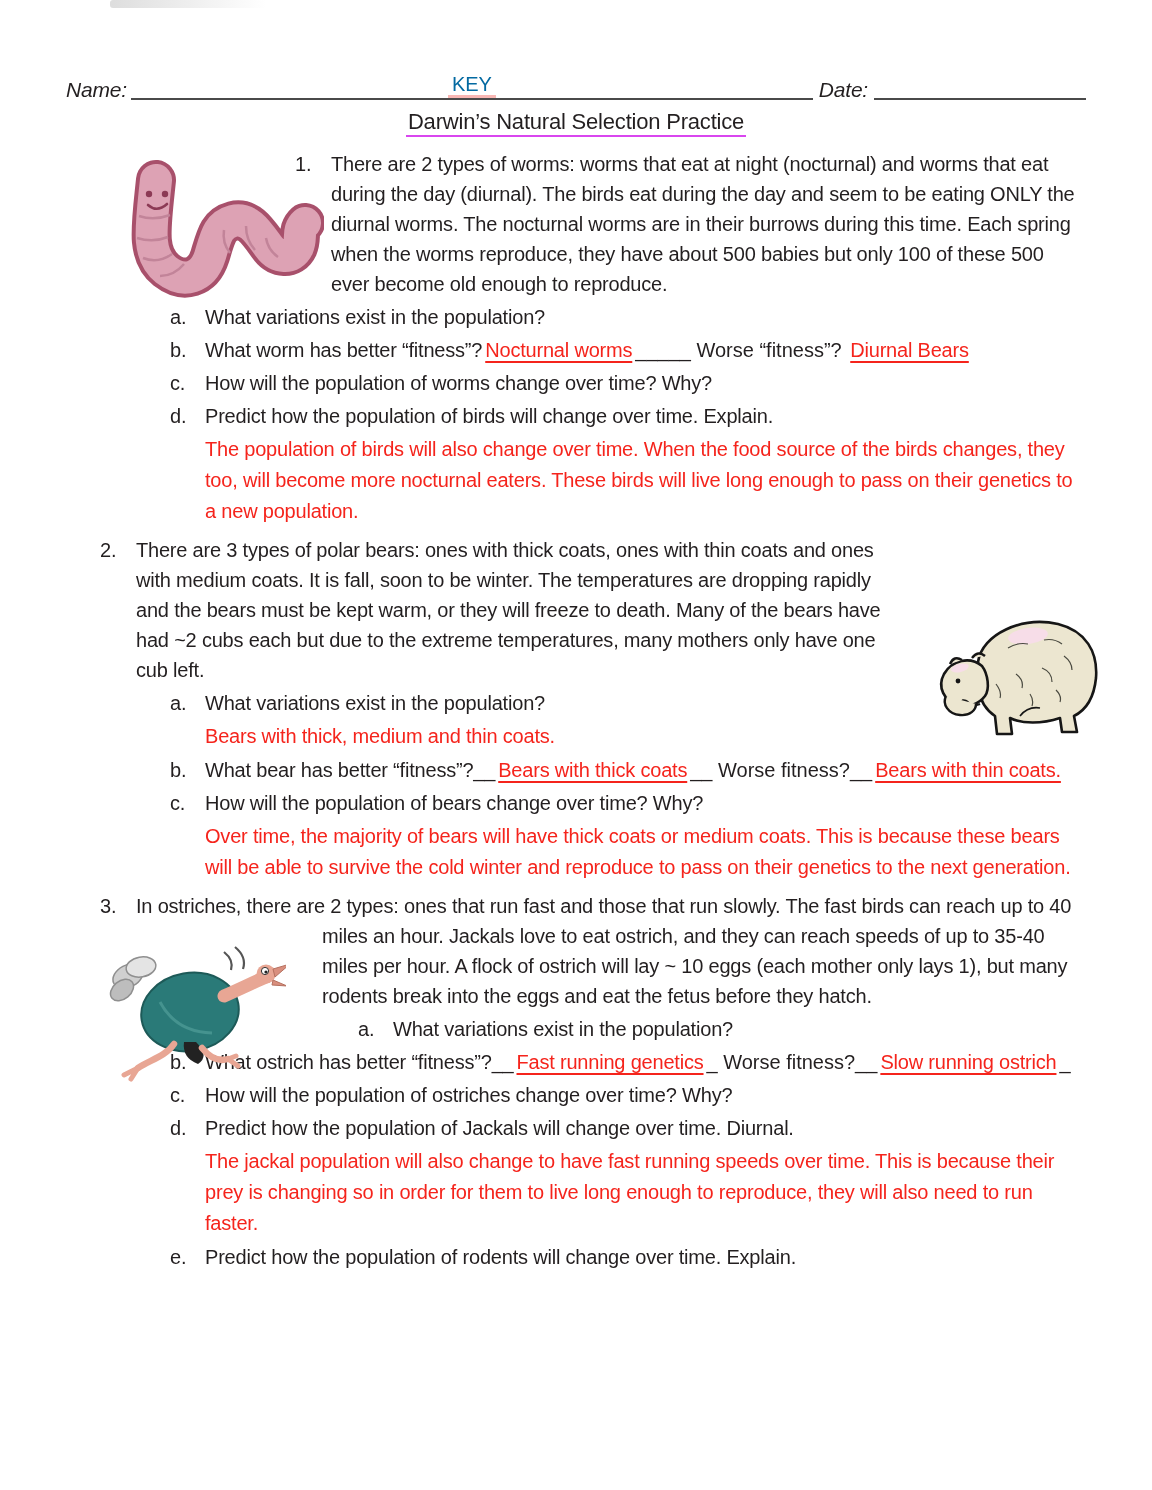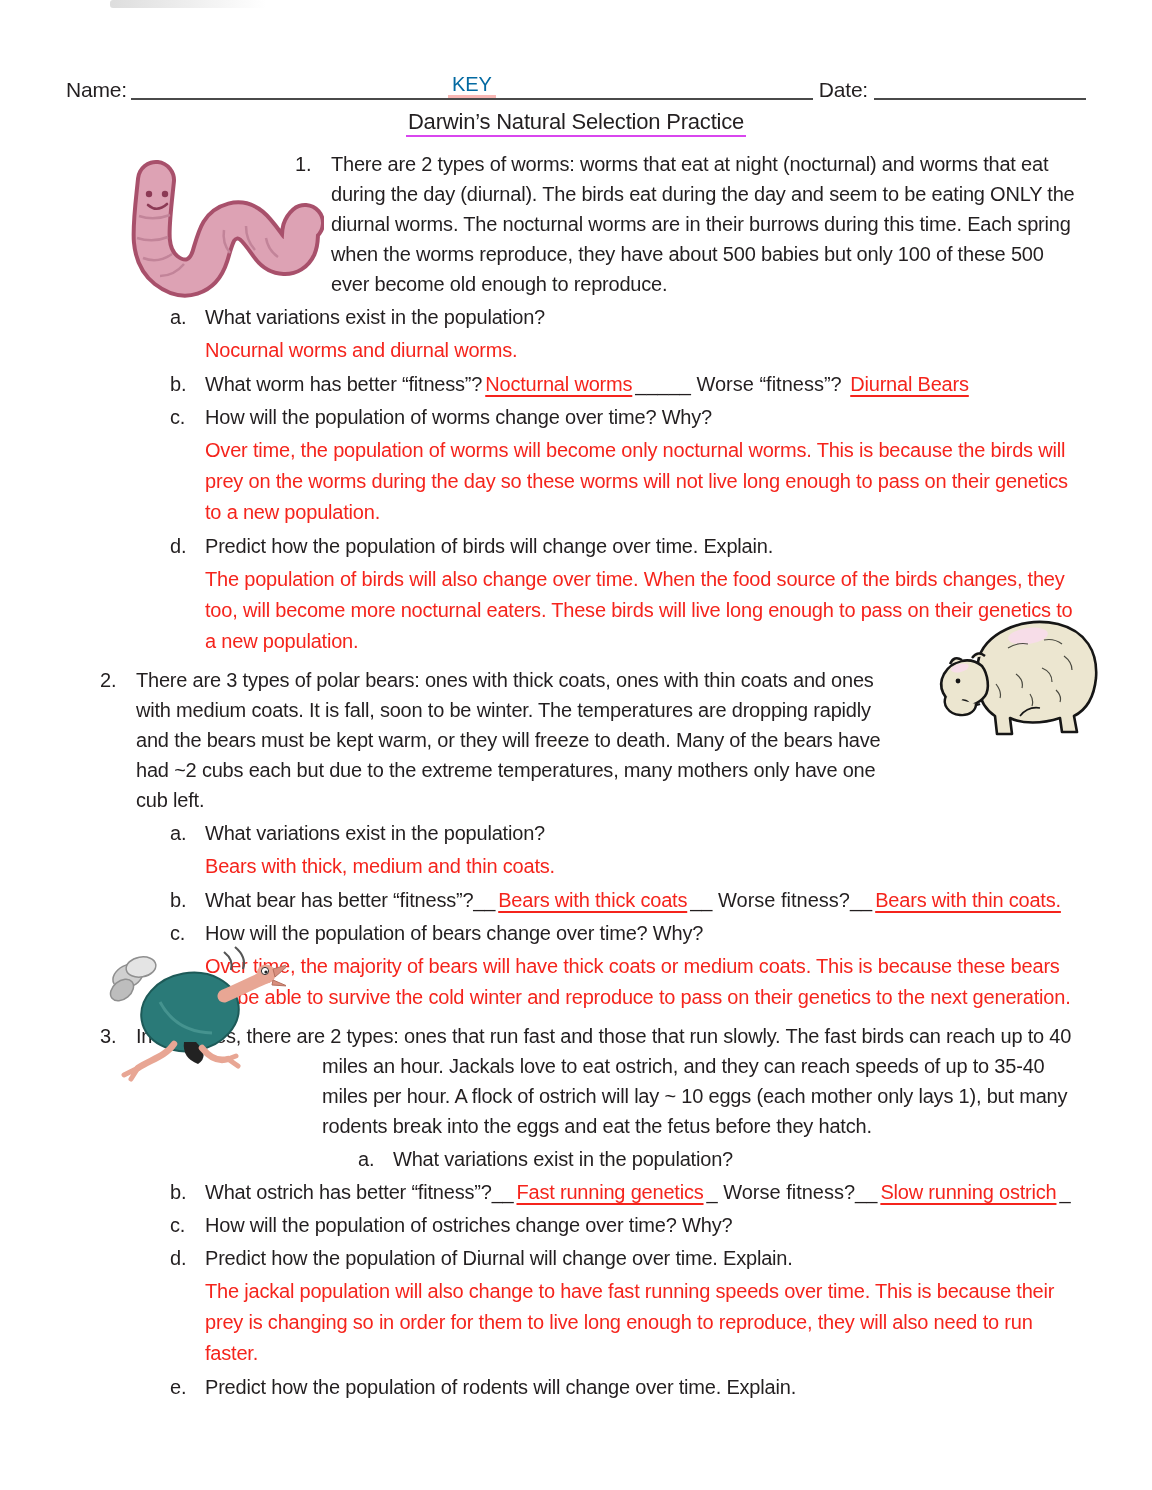--- a/index.html
+++ b/index.html
@@ -11,21 +11,21 @@
     color:#231f20;
     overflow:hidden;
     letter-spacing:-0.2px;
   }
   
   .header-row{
     display:flex;align-items:flex-end;
     margin:72px 66px 0 66px;
     font-size:21px;
   }
-  .hlabel{flex:none;padding-right:2px;}
+  .hlabel{flex:none;padding-right:2px;font-style:italic;}
   .name-line{
     flex:1;border-bottom:2.5px solid #4a4a4a;
     text-align:center;margin:0 6px 2px 2px;height:26px;
   }
   .key{
     color:#0369a1;font-size:20px;
     border-bottom:3px solid #f9b7b4;
     padding:0 4px;
   }
   .date-line{
@@ -150,32 +150,30 @@
 
   <div class="qrow q1">
     <span class="qnum">1.</span>
     <span class="qtext">There are 2 types of worms: worms that eat at night (nocturnal) and worms that eat during the day (diurnal).  The birds eat during the day and seem to be eating ONLY the diurnal worms.  The nocturnal worms are in their burrows during this time. Each spring when the worms reproduce, they have about 500 babies but only 100 of these 500 ever become old enough to reproduce.</span>
   </div>
 
   <div class="sub">
     <span class="slabel">a.</span>
     <span class="stext">What variations exist in the population?</span>
   </div>
-  <div class="answer">Nocurnal worms and diurnal worms.</div>
 
   <div class="sub">
     <span class="slabel">b.</span>
     <span class="stext"><span>What worm has better “fitness”?</span><span class="blank">Nocturnal worms</span><span class="usc">_____ Worse “fitness”?  </span><span class="blank">Diurnal Bears</span><span class="usc"></span></span>
   </div>
 
   <div class="sub">
     <span class="slabel">c.</span>
     <span class="stext">How will the population of worms change over time?  Why?</span>
   </div>
-  <div class="answer">Over time, the population of worms will become only nocturnal worms.  This is because the birds will prey on the worms during the day so these worms will not live long enough to pass on their genetics to a new population.</div>
 
   <div class="sub">
     <span class="slabel">d.</span>
     <span class="stext">Predict how the population of birds will change over time.  Explain.</span>
   </div>
   <div class="answer">The population of birds will also change over time.  When the food source of the birds changes, they too, will become more nocturnal eaters.  These birds will live long enough to pass on their genetics to a new population.</div>
 
   <div class="qrow q23 q2">
     <span class="qnum">2.</span>
     <span class="qtext">There are 3 types of polar bears: ones with thick coats, ones with thin coats and ones with medium coats.  It is fall, soon to be winter.  The temperatures are dropping rapidly and the bears must be kept warm, or they will freeze to death.  Many of the bears have had ~2 cubs each but due to the extreme temperatures, many mothers only have one cub left.</span>
@@ -214,21 +212,21 @@
     <span class="stext"><span>What ostrich has better “fitness”?__</span><span class="blank">Fast running genetics</span><span class="usc">_ Worse fitness?__</span><span class="blank">Slow running ostrich</span><span class="usc">_</span></span>
   </div>
 
   <div class="sub">
     <span class="slabel">c.</span>
     <span class="stext">How will the population of ostriches change over time?  Why?</span>
   </div>
 
   <div class="sub">
     <span class="slabel">d.</span>
-    <span class="stext">Predict how the population of Diurnal will change over time.  Explain.</span>
+    <span class="stext">Predict how the population of Jackals will change over time.  Diurnal.</span>
   </div>
   <div class="answer">The jackal population will also change to have fast running speeds over time.  This is because their prey is changing so in order for them to live long enough to reproduce, they will also need to run faster.</div>
 
   <div class="sub">
     <span class="slabel">e.</span>
     <span class="stext">Predict how the population of rodents will change over time.  Explain.</span>
   </div>
 
 </div>
 

